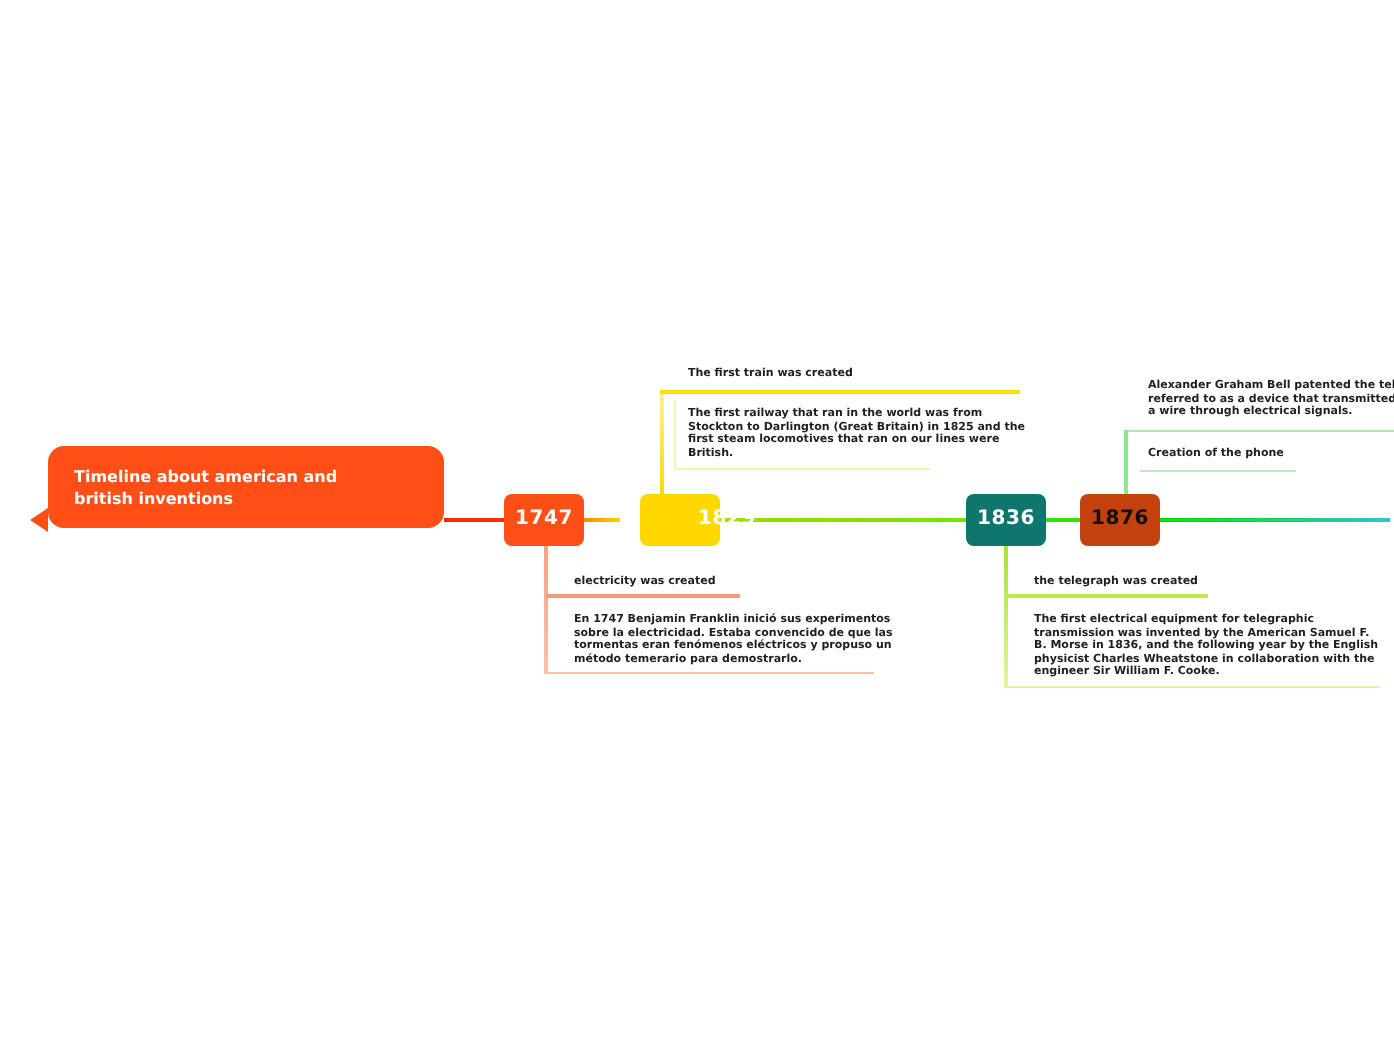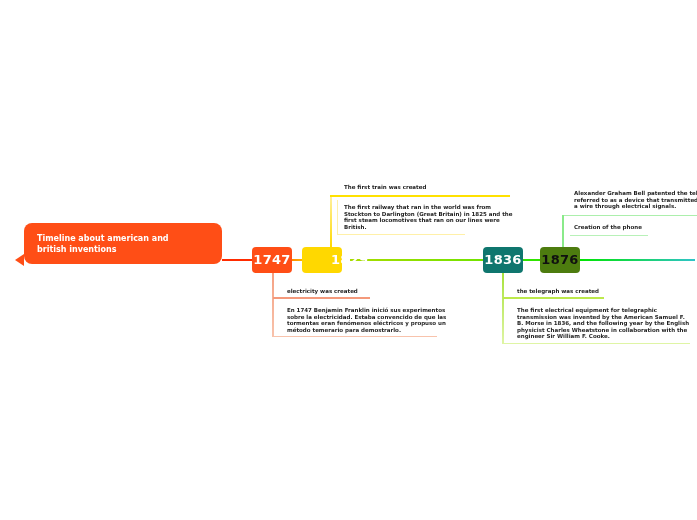--- a/index.html
+++ b/index.html
@@ -25,26 +25,26 @@
     position: absolute; left: 15px; top: 254px; width: 0; height: 0;
     border-right: 9px solid #FF4E16;
     border-top: 6.5px solid transparent;
     border-bottom: 6.5px solid transparent;
   }
 
   
   .year-node {
     position: absolute; top: 247px; width: 40px; height: 26px;
     border-radius: 4px; text-align: center; line-height: 26px;
-    font-weight: bold; font-size: 13px; letter-spacing: .3px;
+    font-weight: bold; font-size: 10px; letter-spacing: .3px;
   }
   .yn-1747 { left: 252px; background: #FF4E16; color: #ffffff; }
-  .yn-1829 { left: 302px; background: #FFD800; color: #ffffff; padding-left: 29px; }
+  .yn-1829 { left: 320px; background: #FFD800; color: #ffffff; padding-left: 29px; }
   .yn-1836 { left: 483px; background: #0f766e; color: #ffffff; }
-  .yn-1876 { left: 540px; background: #4d7c0f; color: #101010; }
+  .yn-1876 { left: 540px; background: #c2410c; color: #101010; }
 
   
   .tl-seg { position: absolute; top: 259px; height: 2px; }
   .seg-root  { left: 222px; width: 31px; background: #FF2B00; }
   .seg-a     { left: 292px; width: 18px; background: linear-gradient(to right, #FF8A00, #FFD000); }
   .seg-b     { left: 350px; width: 133px; background: linear-gradient(to right, #A8DC00, #72E300); }
   .seg-c     { left: 523px; width: 17px; background: #30E400; }
   .seg-d     { left: 580px; width: 115px; background: linear-gradient(to right, #00E400, #2FC4C9); }
 
   

